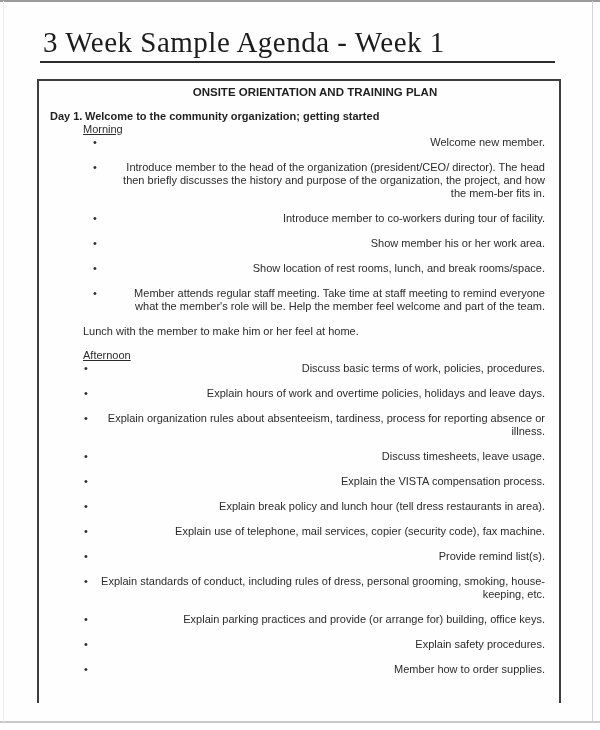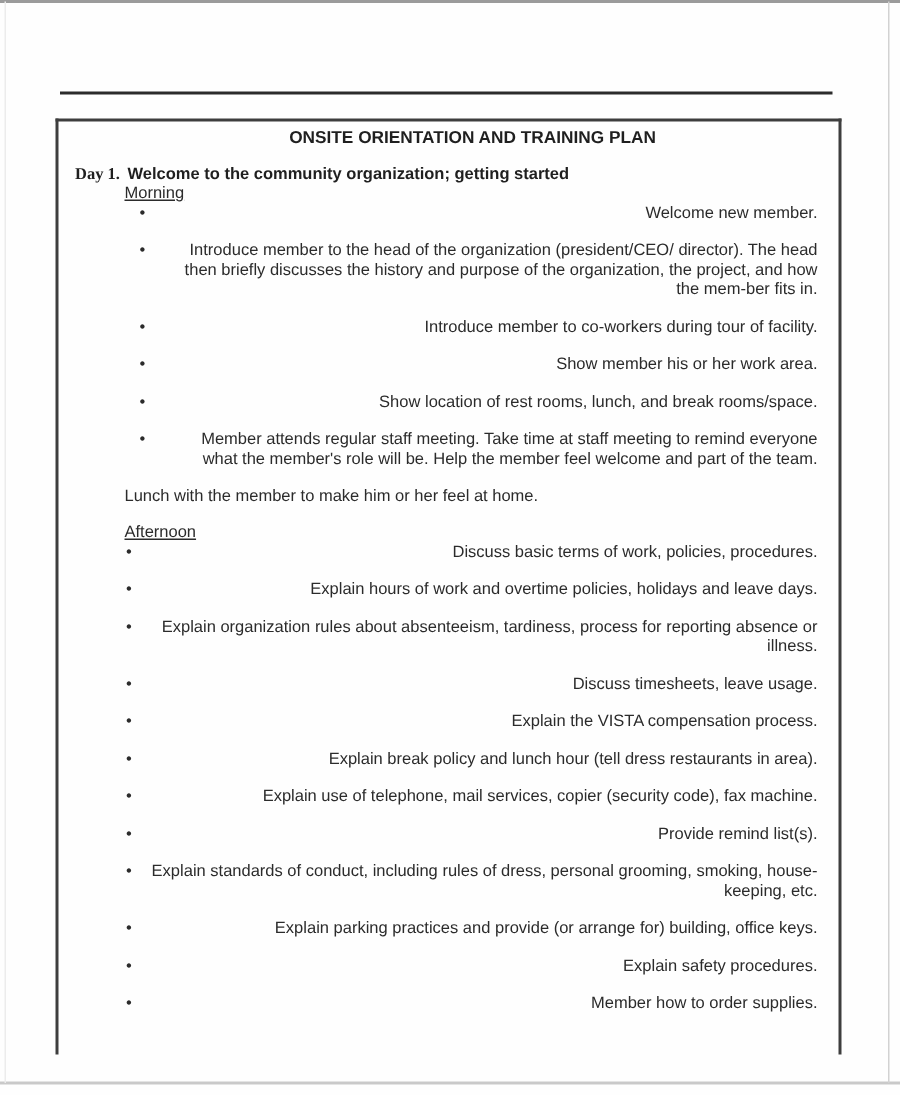--- a/index.html
+++ b/index.html
@@ -65,21 +65,21 @@
     color: #1f1f1f;
     padding-left: 32px;
   }
   .day-row {
     margin-top: 11px;
     padding-left: 11px;
     display: flex;
     font-weight: bold;
     color: #1f1f1f;
   }
-  .day-label { width: 35px; flex: 0 0 35px; font-family: Liberation Serif, serif; }
+  .day-label { width: 35px; flex: 0 0 35px; }
   .content {
     margin-left: 44px;
     width: 462px;
   }
   .section-label {
     text-decoration: underline;
     text-underline-offset: 1px;
   }
   .b-item {
     display: flex;
@@ -95,20 +95,21 @@
 </style>
 </head>
 <body>
 
 <div class="canvas">
   <div class="edge-top"></div>
   <div class="edge-bottom"></div>
   <div class="edge-right"></div>
   <div class="edge-left"></div>
 
+  <div class="doc-title">3 Week Sample Agenda - Week 1</div>
   <div class="title-rule"></div>
 
   <div class="plan-box">
     <div class="plan-head">
       <div>ONSITE ORIENTATION AND TRAINING PLAN</div>
     </div>
 
     <div class="day-row">
       <span class="day-label">Day 1.</span>
       <span class="day-title">Welcome to the community organization; getting started</span>

